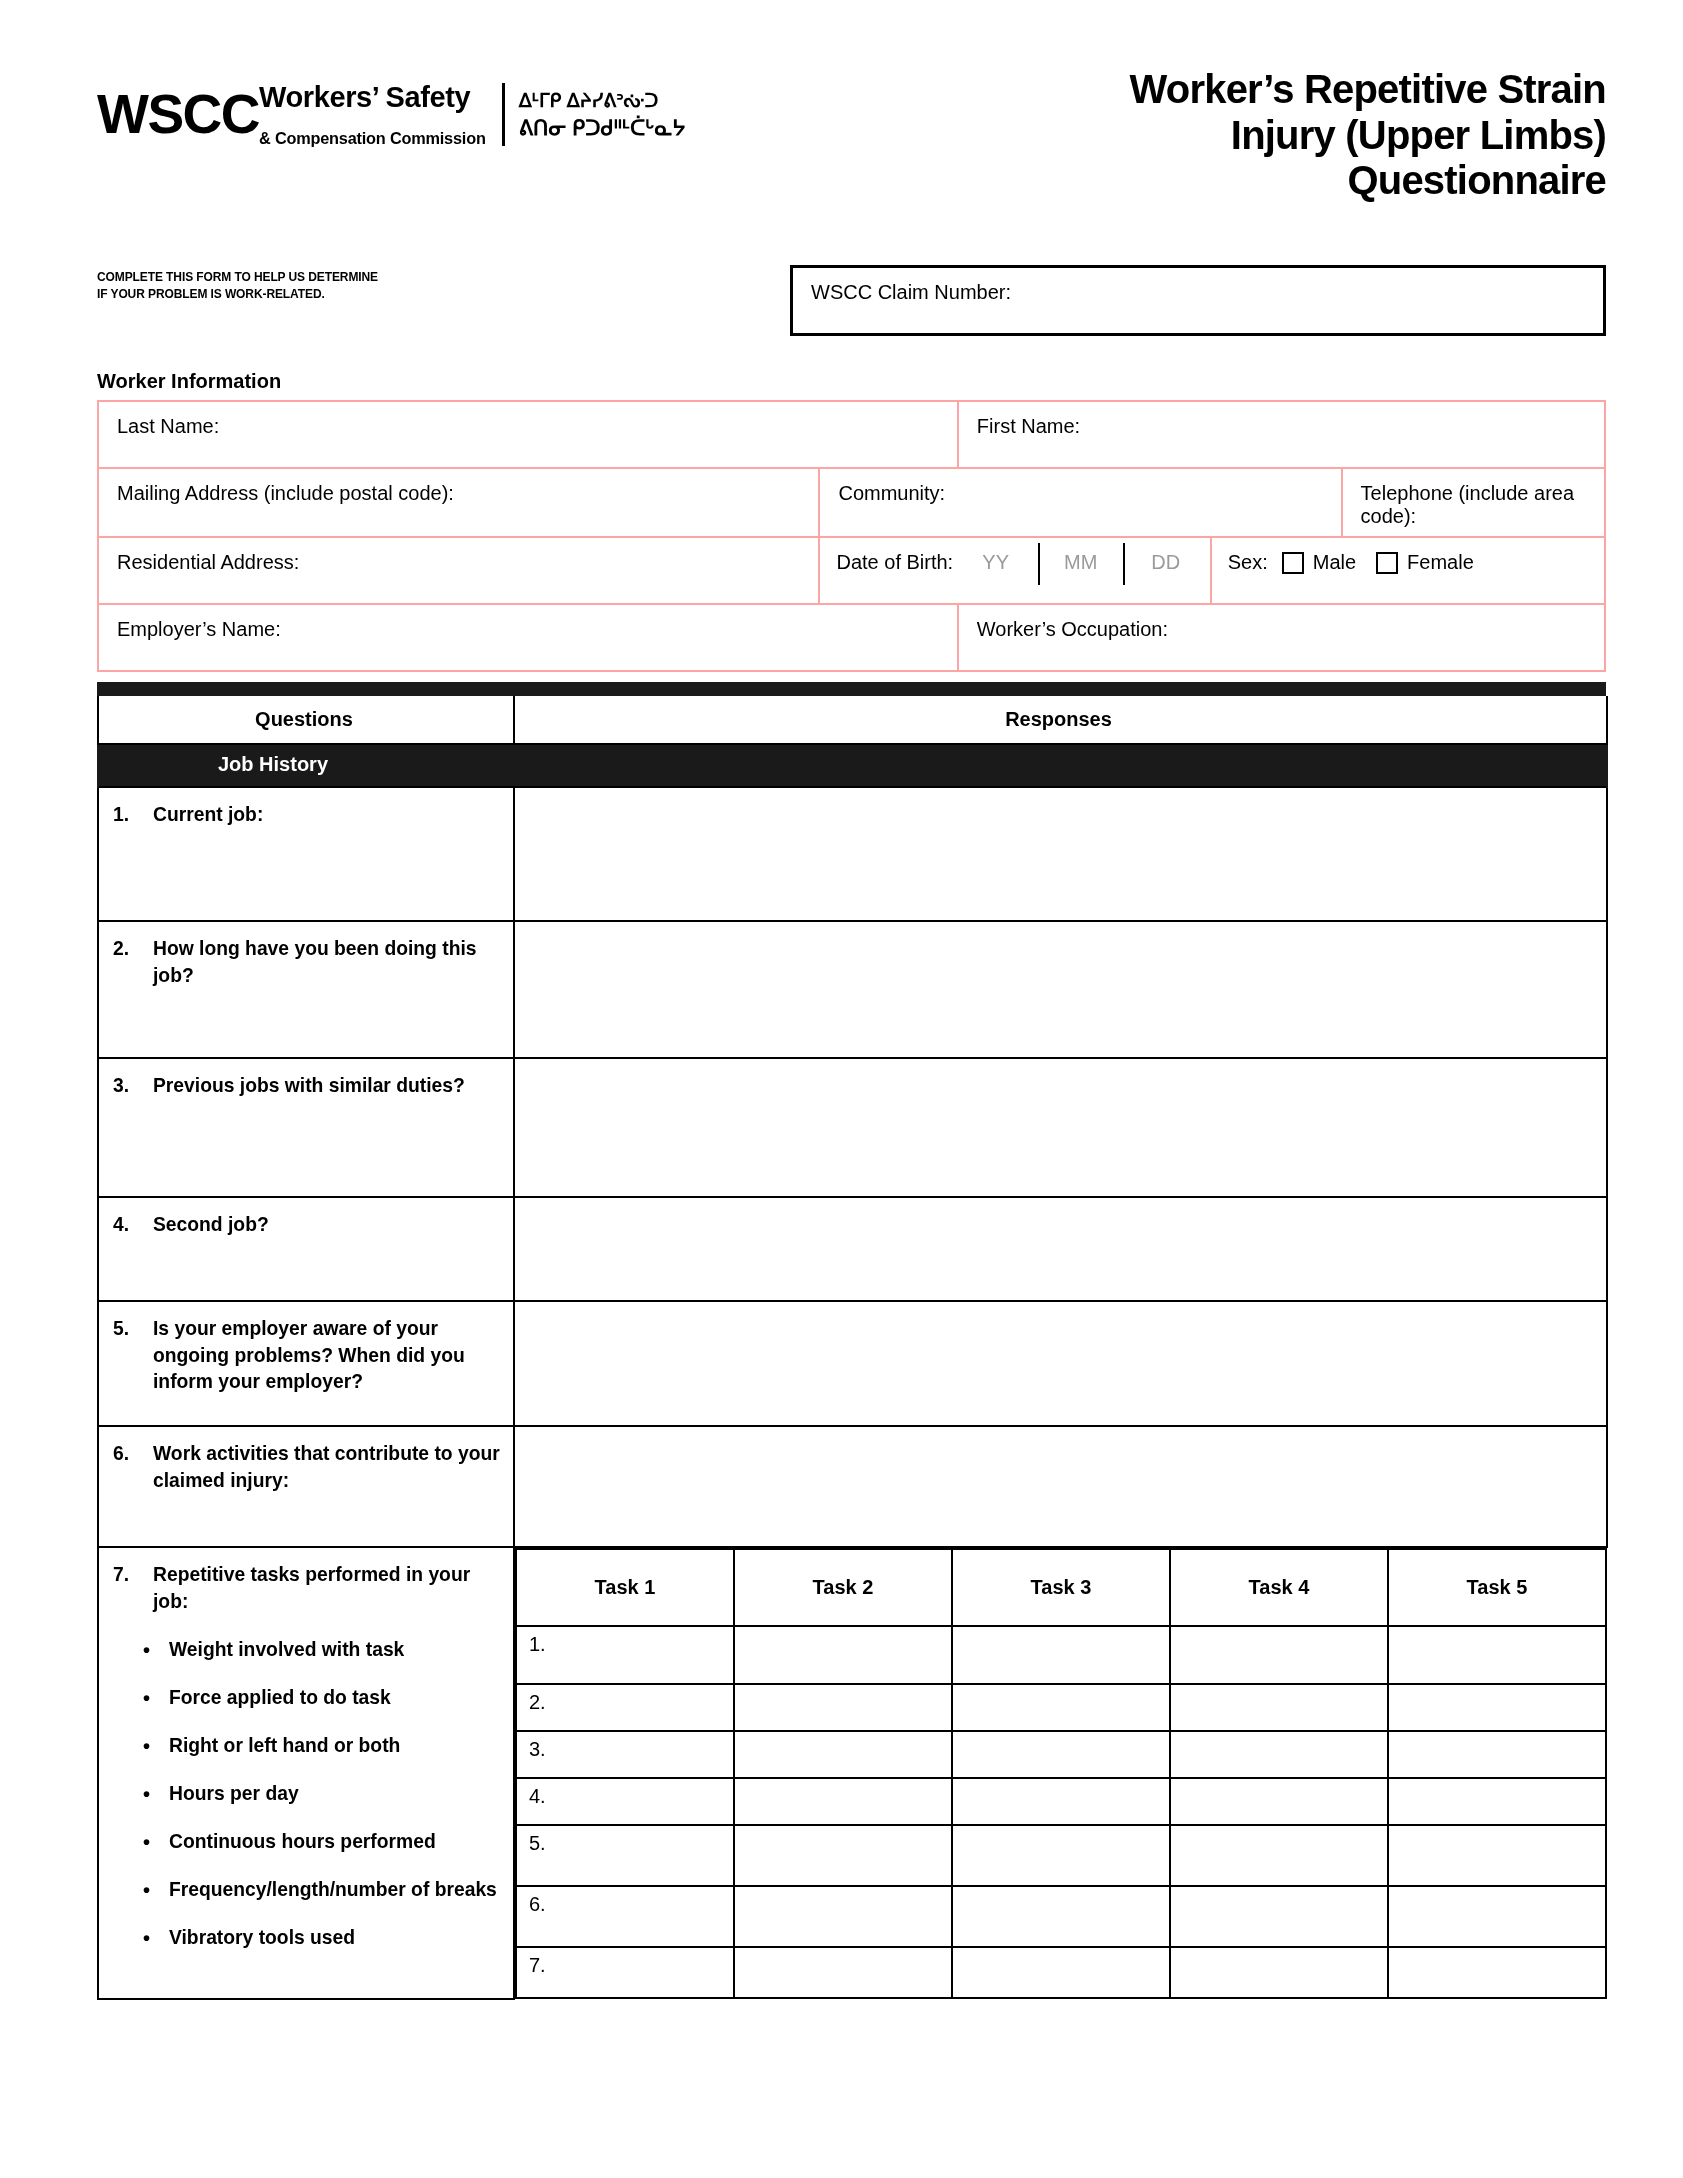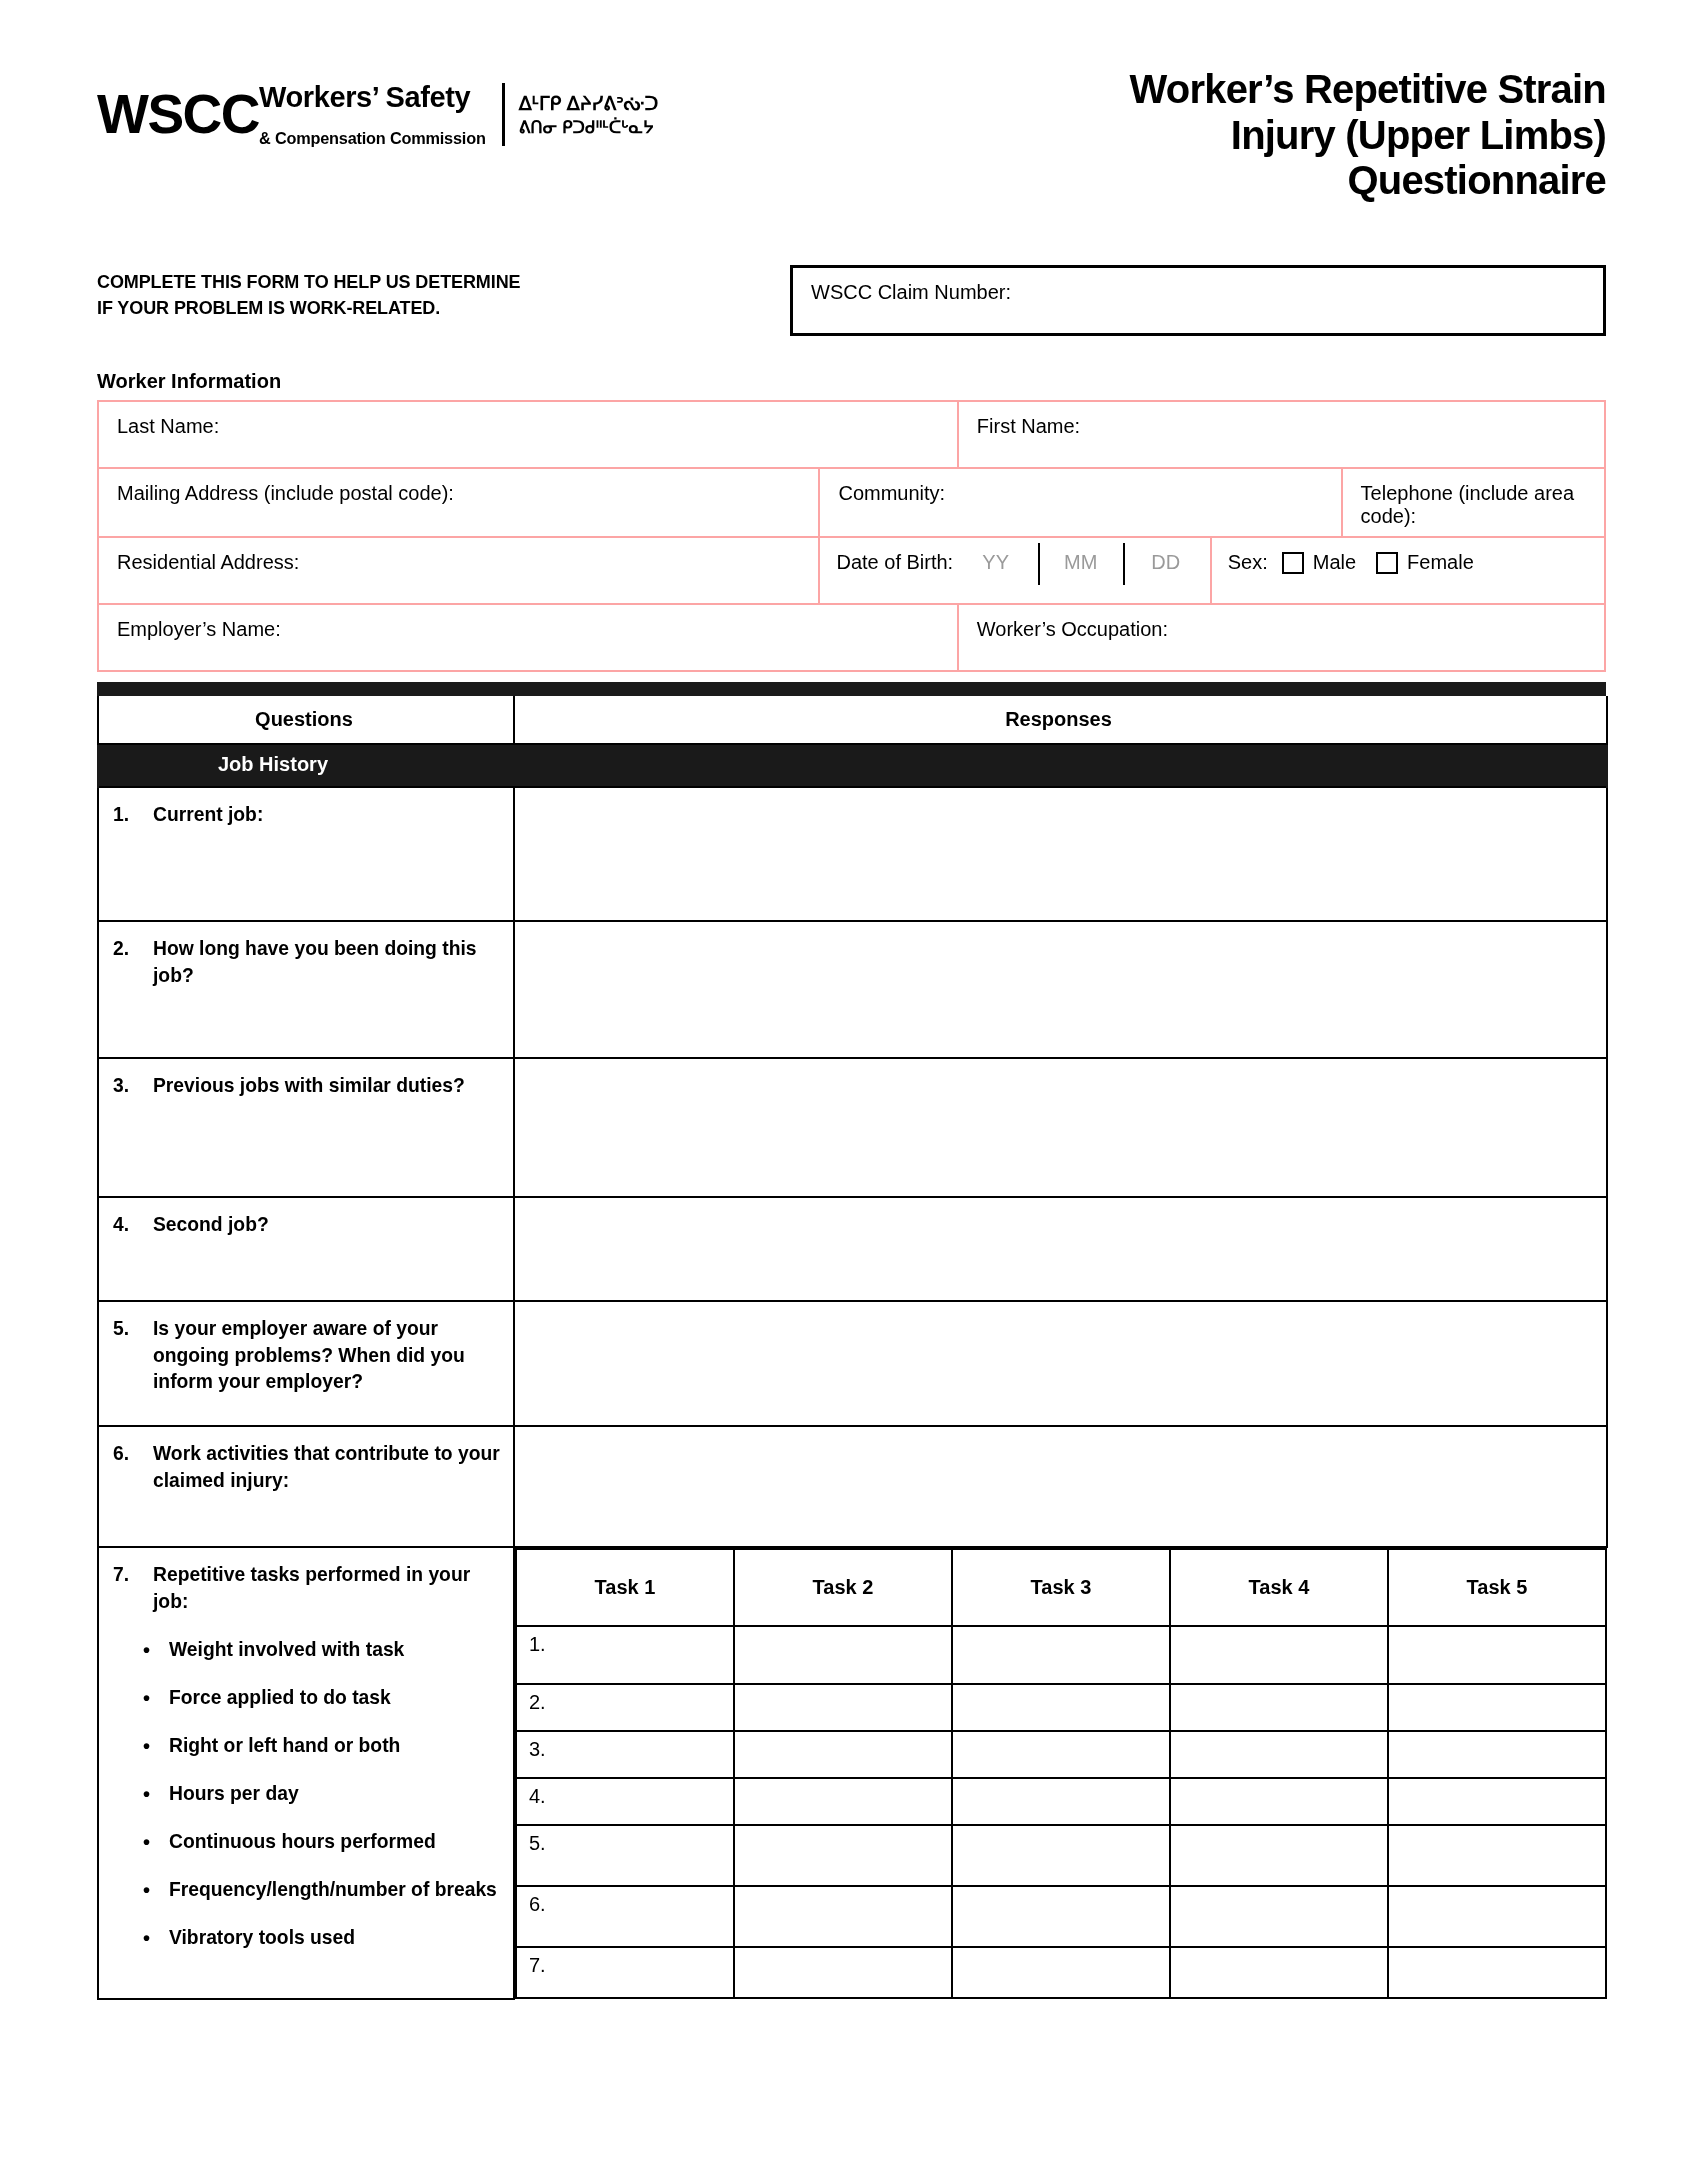--- a/index.html
+++ b/index.html
@@ -67,42 +67,42 @@
     margin: 2px 14px 2px 16px;
   }
 
   .logo-syll {
     line-height: 1.3;
     font-size: 19px;
     font-weight: bold;
     letter-spacing: 0px;
     padding-top: 2px;
   }
-  .logo-syll .s2 { font-size: 17px; }
+  .logo-syll .s2 { font-size: 21px; }
 
   .form-title {
     text-align: right;
     font-size: 40px;
     font-weight: bold;
     line-height: 1.14;
     letter-spacing: -0.8px;
     max-width: 752px;
     padding-top: 8px;
   }
 
   
   .intro-row {
     display: flex;
     align-items: flex-start;
     margin-top: 57px;
     height: 77px;
   }
 
   .intro-text {
-    font-size: 18px;
+    font-size: 12px;
     font-weight: bold;
     line-height: 1.45;
     letter-spacing: -0.1px;
     width: 693px;
     padding-top: 4px;
   }
 
   .claim-box {
     flex: 1;
     border: 3px solid #000;

